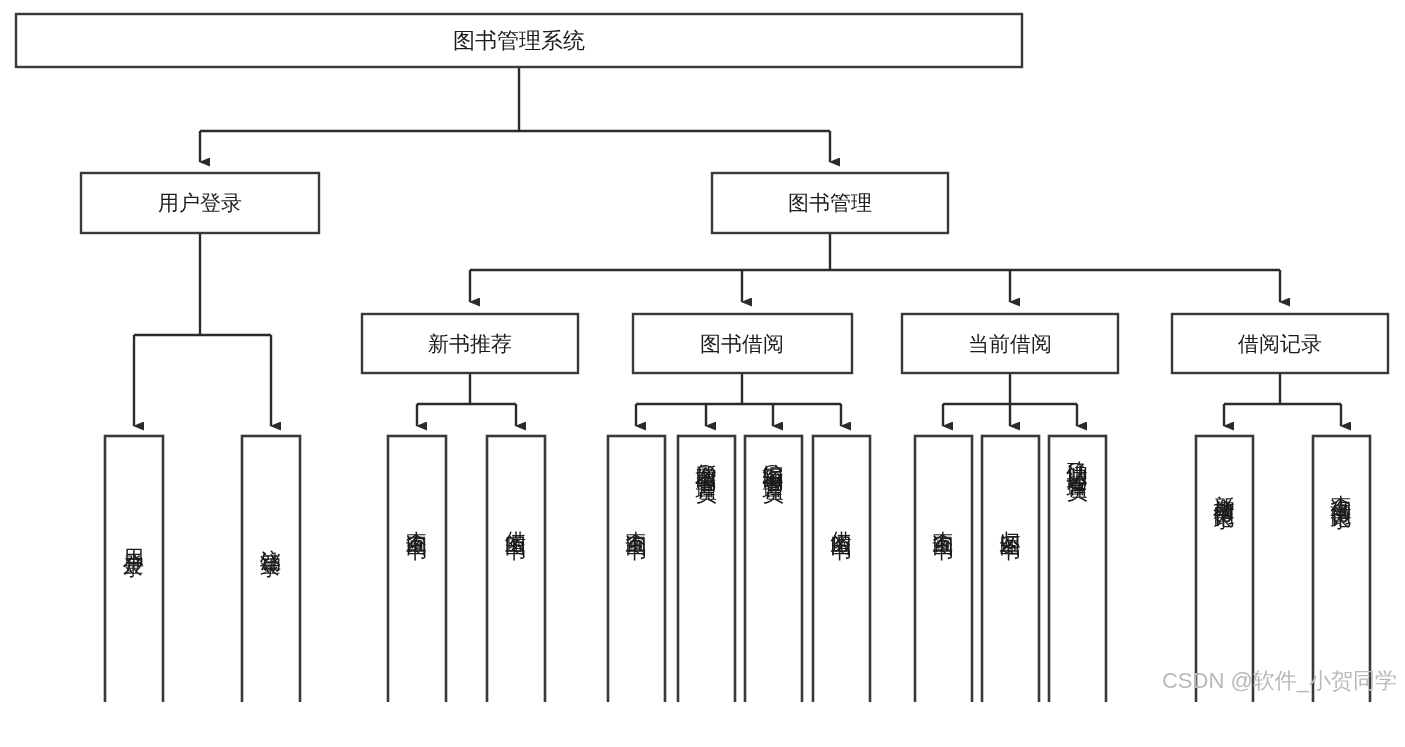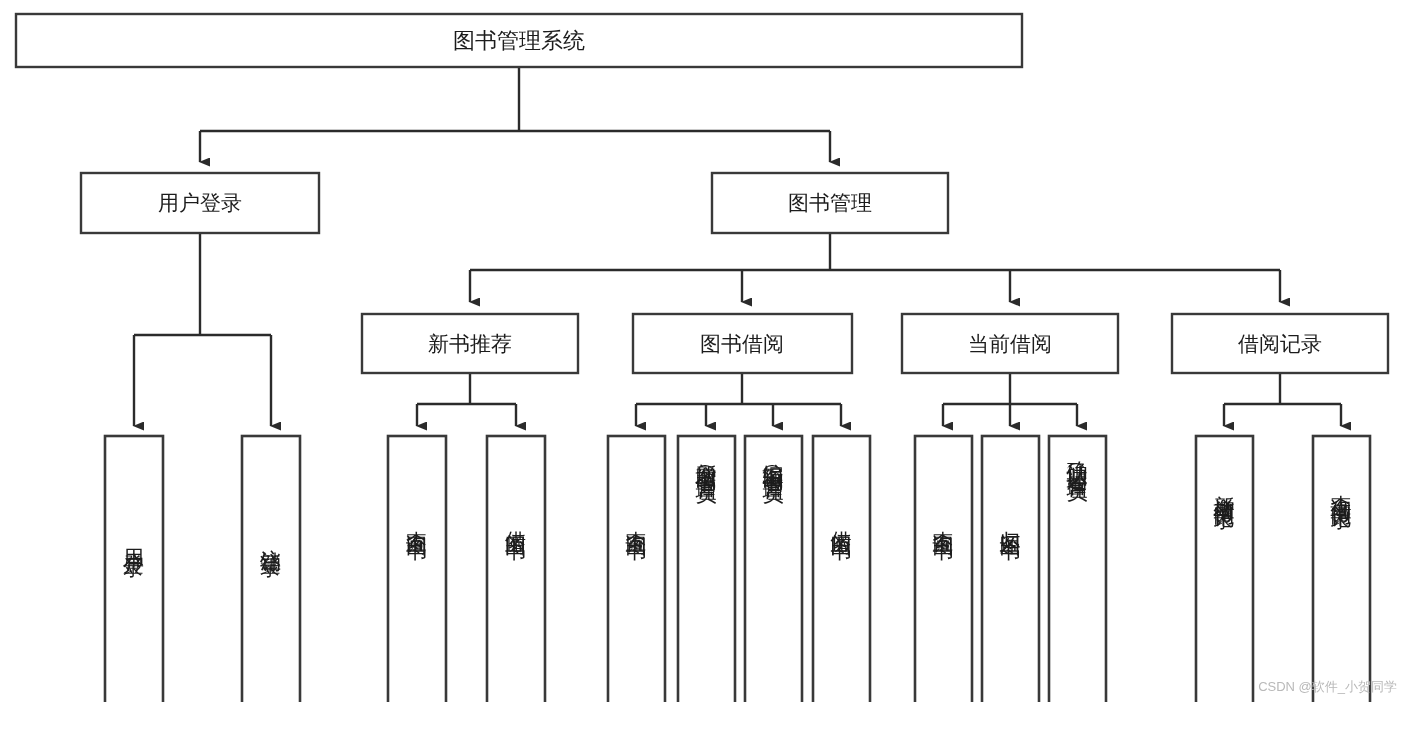--- a/index.html
+++ b/index.html
@@ -65,21 +65,21 @@
     line-height: 1;
     color: #1c1c1c;
     letter-spacing: 3px;
     white-space: nowrap;
   }
   .watermark {
     position: absolute;
     right: 8px;
     bottom: 6px;
     font-family: "Liberation Sans", "DejaVu Sans", sans-serif;
-    font-size: 13px;
+    font-size: 22px;
     color: #b9b9b9;
     white-space: nowrap;
   }
 </style>
 </head>
 <body>
 
 <div id="diagram-root">
 
   <svg id="tree-svg" viewBox="0 0 1405 747">

